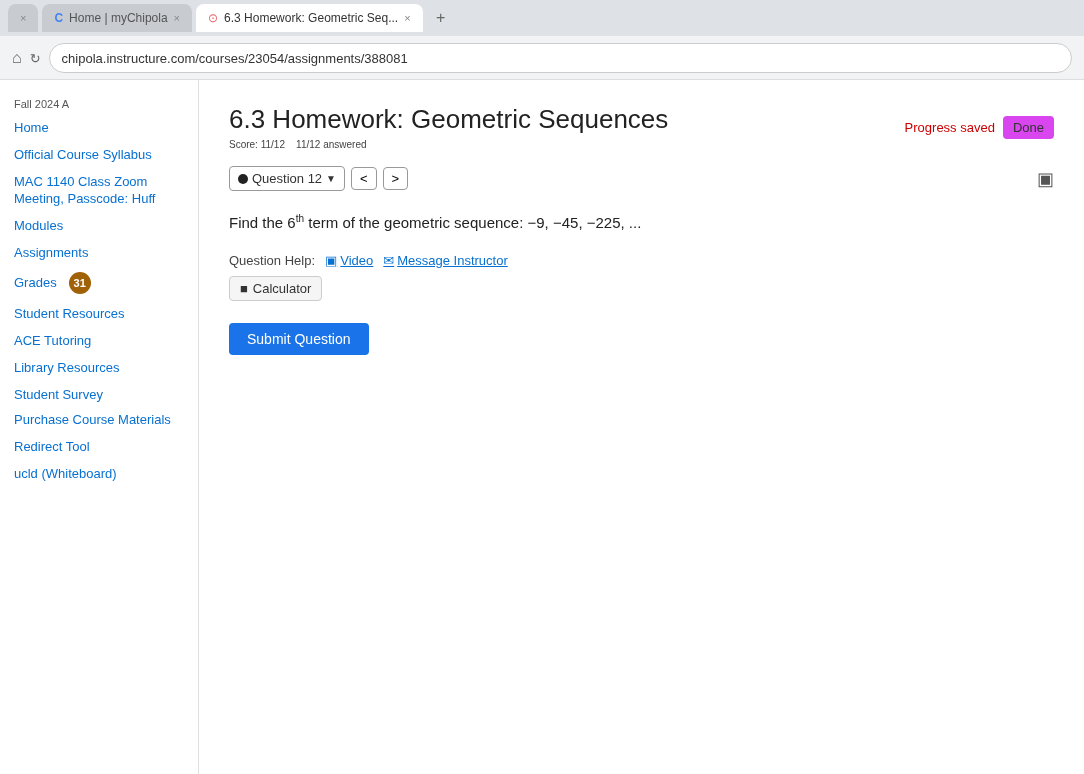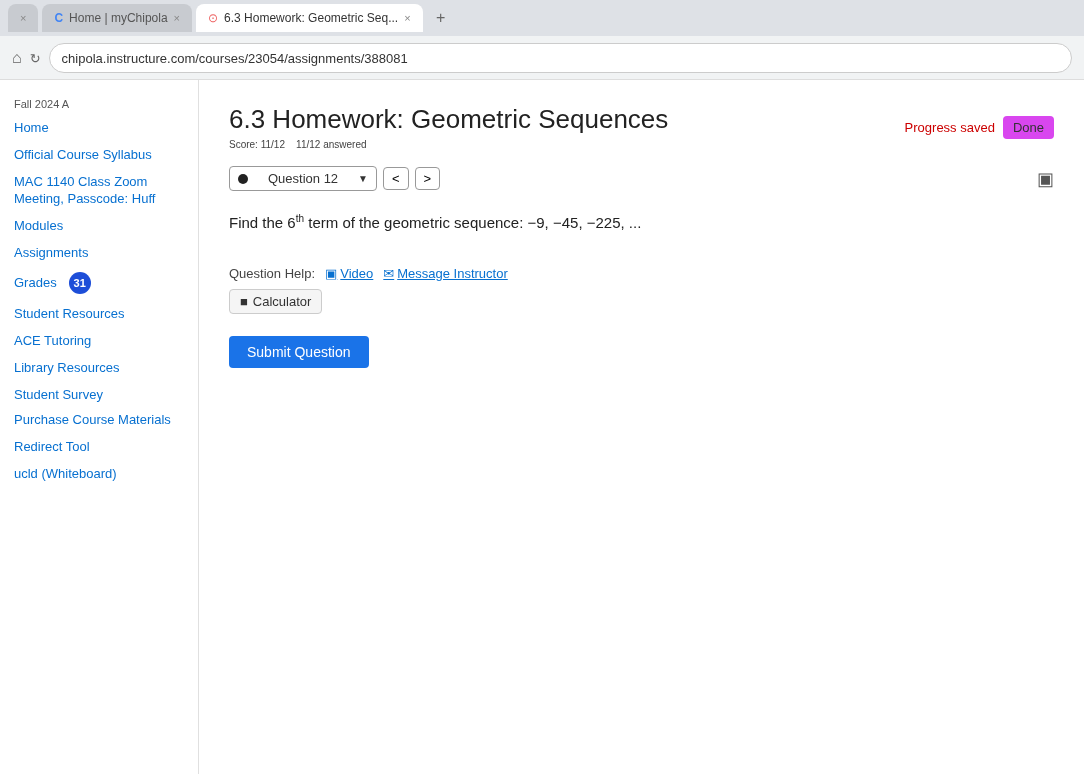--- a/index.html
+++ b/index.html
@@ -17,42 +17,42 @@
     .nav-icon { font-size: 16px; color: #666; cursor: pointer; }
     .url-box { flex: 1; height: 30px; border: 1px solid #ccc; border-radius: 15px; padding: 0 12px; font-size: 13px; color: #333; background: #fff; display: flex; align-items: center; }
 
     
     .main-layout { display: flex; height: calc(774px - 80px); }
 
     
     .sidebar { width: 199px; background: #fff; border-right: 1px solid #e0e0e0; padding: 10px 0; overflow-y: auto; flex-shrink: 0; }
     .sidebar-course-label { font-size: 11px; color: #555; padding: 8px 14px 4px; }
     .sidebar-item { padding: 6px 14px; font-size: 13px; color: #0770d0; cursor: pointer; display: flex; align-items: center; gap: 6px; }
-    .grades-badge { background: #1d4ed8; color: #fff; border-radius: 50%; width: 22px; height: 22px; display: flex; align-items: center; justify-content: center; font-size: 11px; font-weight: bold; margin-left: 6px; }
+    .grades-badge { background: #a16207; color: #fff; border-radius: 50%; width: 22px; height: 22px; display: flex; align-items: center; justify-content: center; font-size: 11px; font-weight: bold; margin-left: 6px; }
 
     
     .content-area { flex: 1; padding: 24px 30px; overflow-y: auto; background: #fff; }
 
     
     .header-row { display: flex; align-items: flex-start; justify-content: space-between; }
     .title-block h1 { font-size: 26px; font-weight: normal; color: #222; }
     .score-line { font-size: 10px; color: #444; margin-top: 4px; }
 
     .progress-saved-area { display: flex; align-items: center; gap: 8px; font-size: 13px; color: #c00; margin-top: 12px; }
     .done-btn { background: #d946ef; color: #333; border: none; padding: 4px 10px; border-radius: 4px; font-size: 13px; cursor: pointer; }
 
     
     .question-nav { display: flex; align-items: center; gap: 6px; margin-top: 16px; margin-bottom: 20px; }
-    .question-select { display: flex; align-items: center; gap: 20px; border: 1px solid #999; border-radius: 4px; padding: 4px 8px; font-size: 13px; cursor: pointer; background: #fff; }
+    .question-select { display: flex; align-items: center; gap: 4px; border: 1px solid #999; border-radius: 4px; padding: 4px 8px; font-size: 13px; cursor: pointer; background: #fff; }
     .dot { width: 10px; height: 10px; border-radius: 50%; background: #222; display: inline-block; }
     .nav-arrow { border: 1px solid #999; border-radius: 4px; padding: 3px 8px; font-size: 13px; cursor: pointer; background: #fff; }
     .check-icon { margin-left: auto; font-size: 18px; color: #555; }
 
     
-    .question-text { font-size: 15px; color: #222; margin-bottom: 31px; line-height: 1.6; }
+    .question-text { font-size: 15px; color: #222; margin-bottom: 18px; line-height: 1.6; }
     sup { font-size: 10px; }
 
     .answer-row { display: flex; align-items: center; gap: 10px; margin-bottom: 18px; }
     .answer-label { font-size: 15px; }
     .answer-input { border: 1px solid #999; border-radius: 4px; padding: 4px 8px; font-size: 14px; width: 130px; height: 32px; }
 
     
     .help-row { display: flex; align-items: center; gap: 10px; font-size: 13px; color: #444; margin-bottom: 8px; }
     .help-link { color: #0770d0; text-decoration: underline; cursor: pointer; display: flex; align-items: center; gap: 3px; }
     .calculator-btn { display: flex; align-items: center; gap: 5px; border: 1px solid #ccc; border-radius: 4px; padding: 4px 10px; font-size: 13px; cursor: pointer; background: #f5f5f5; color: #333; }

